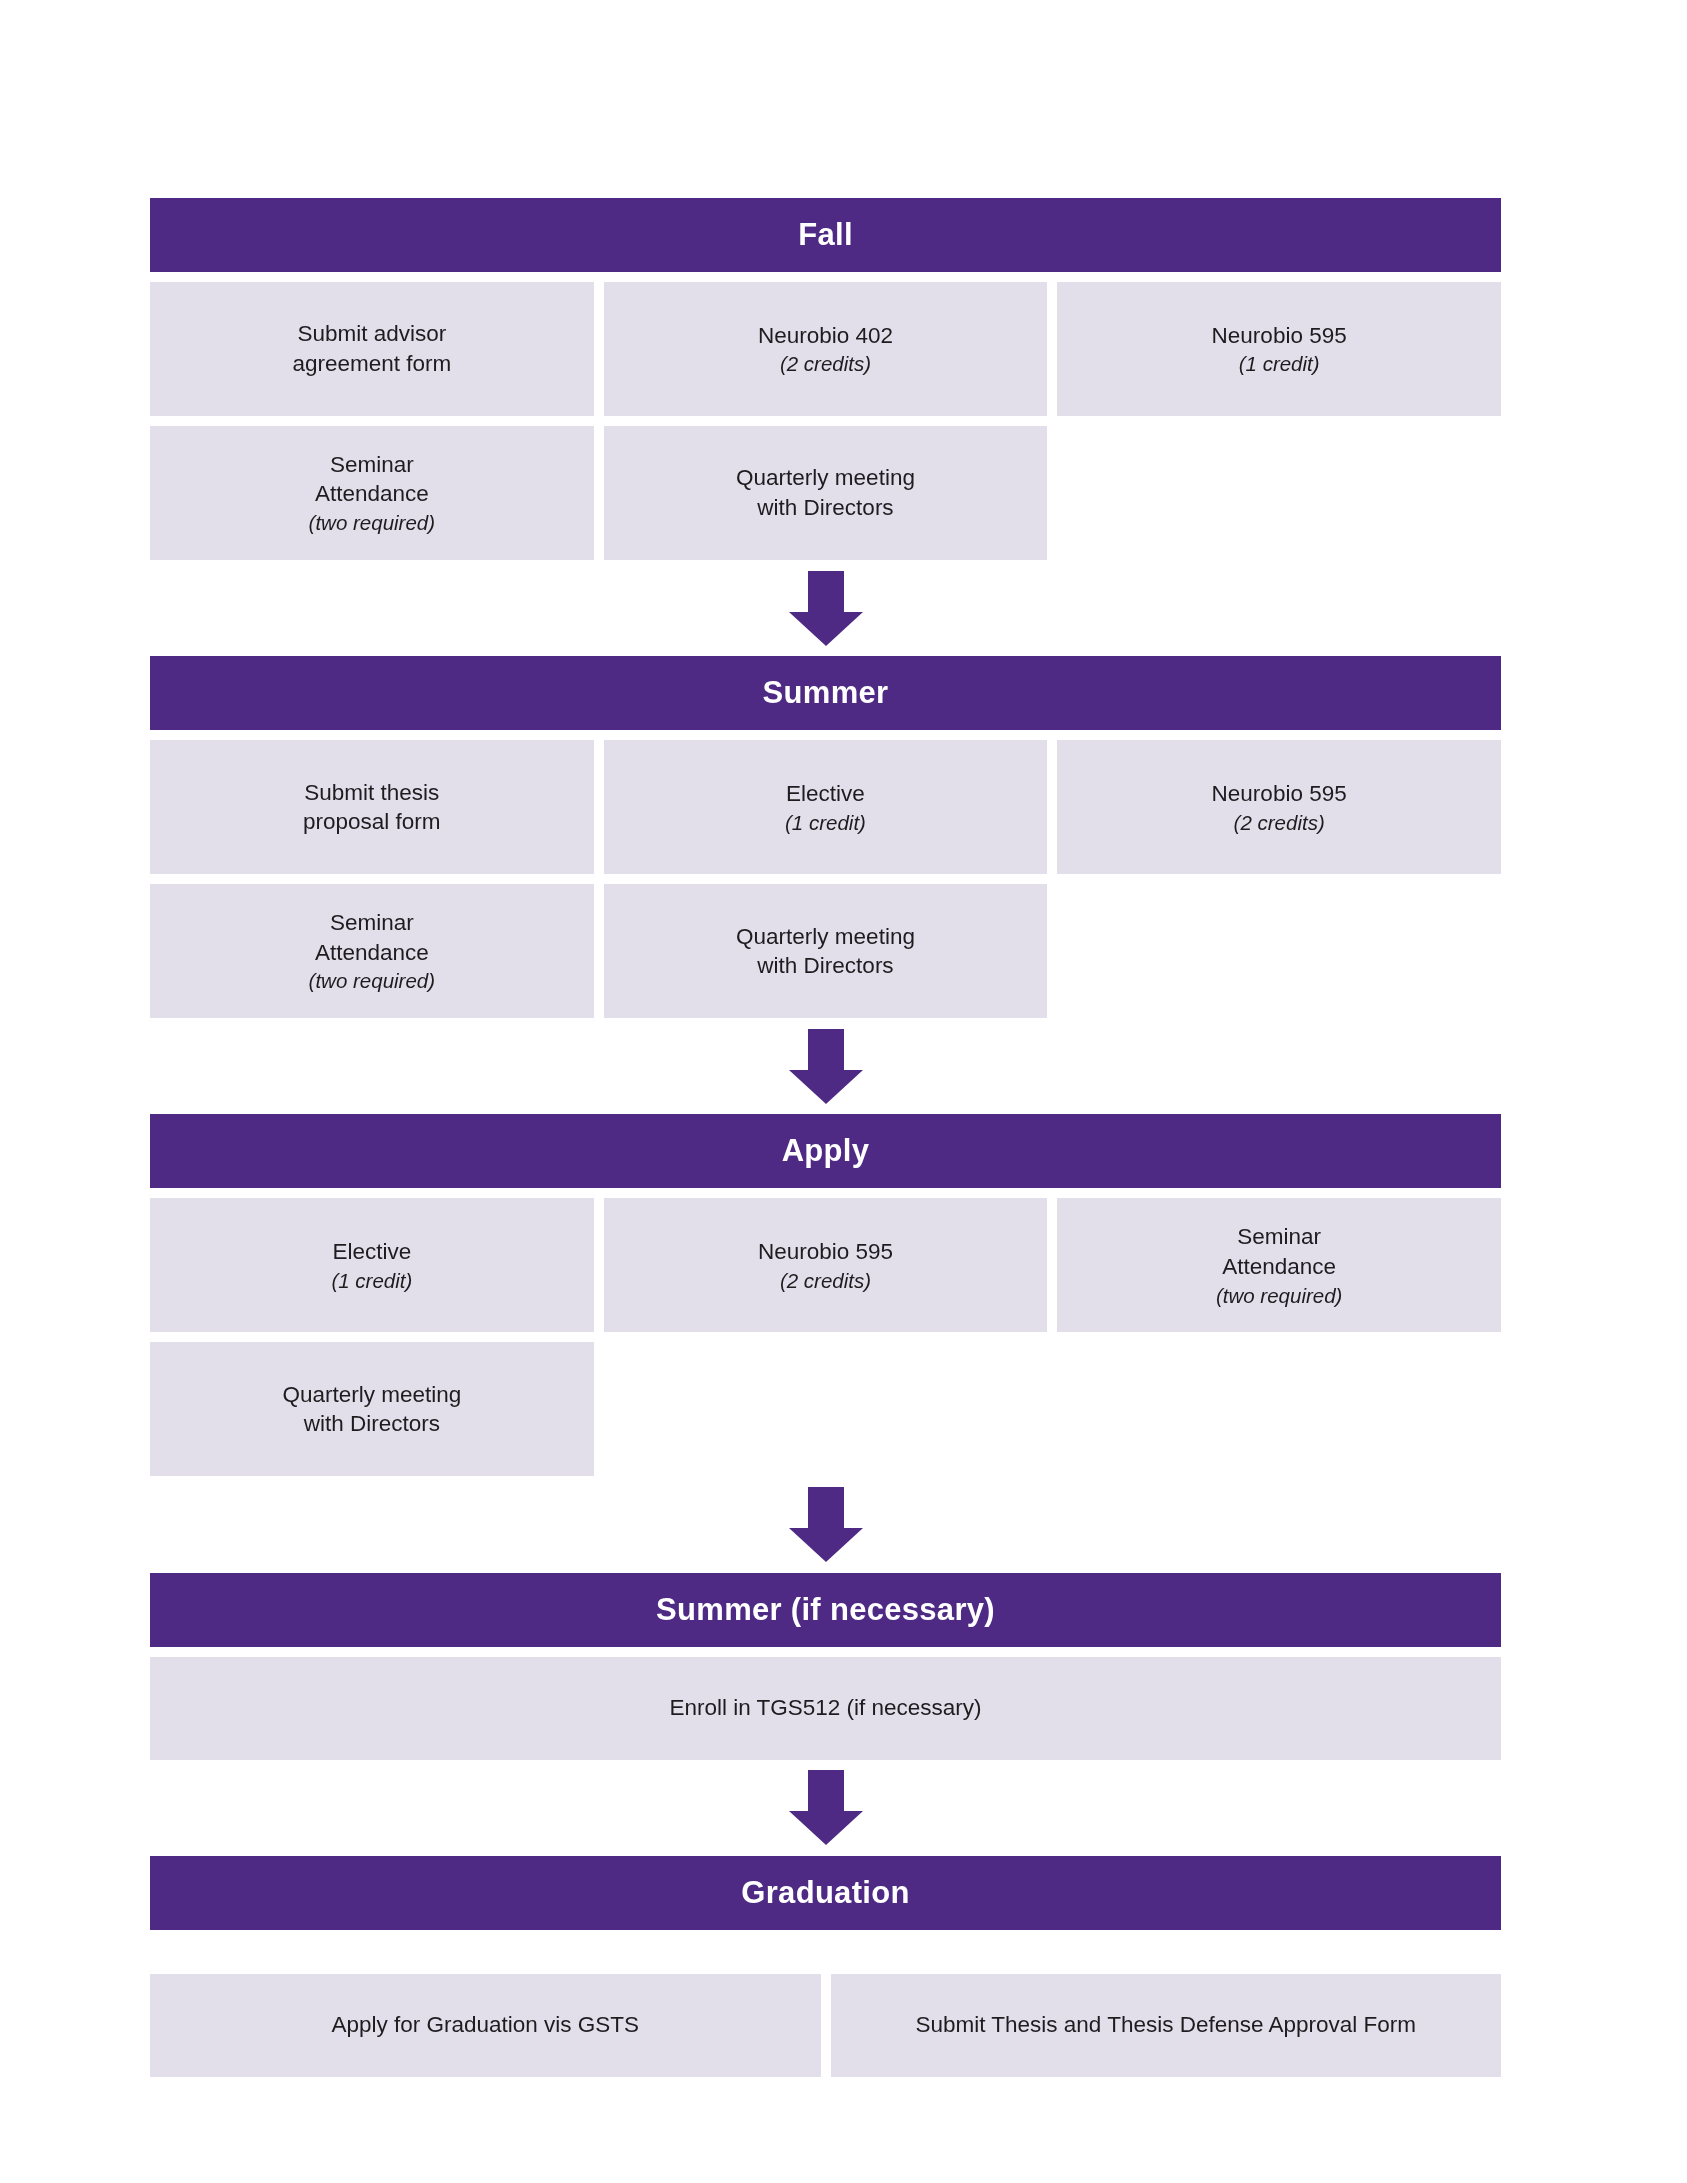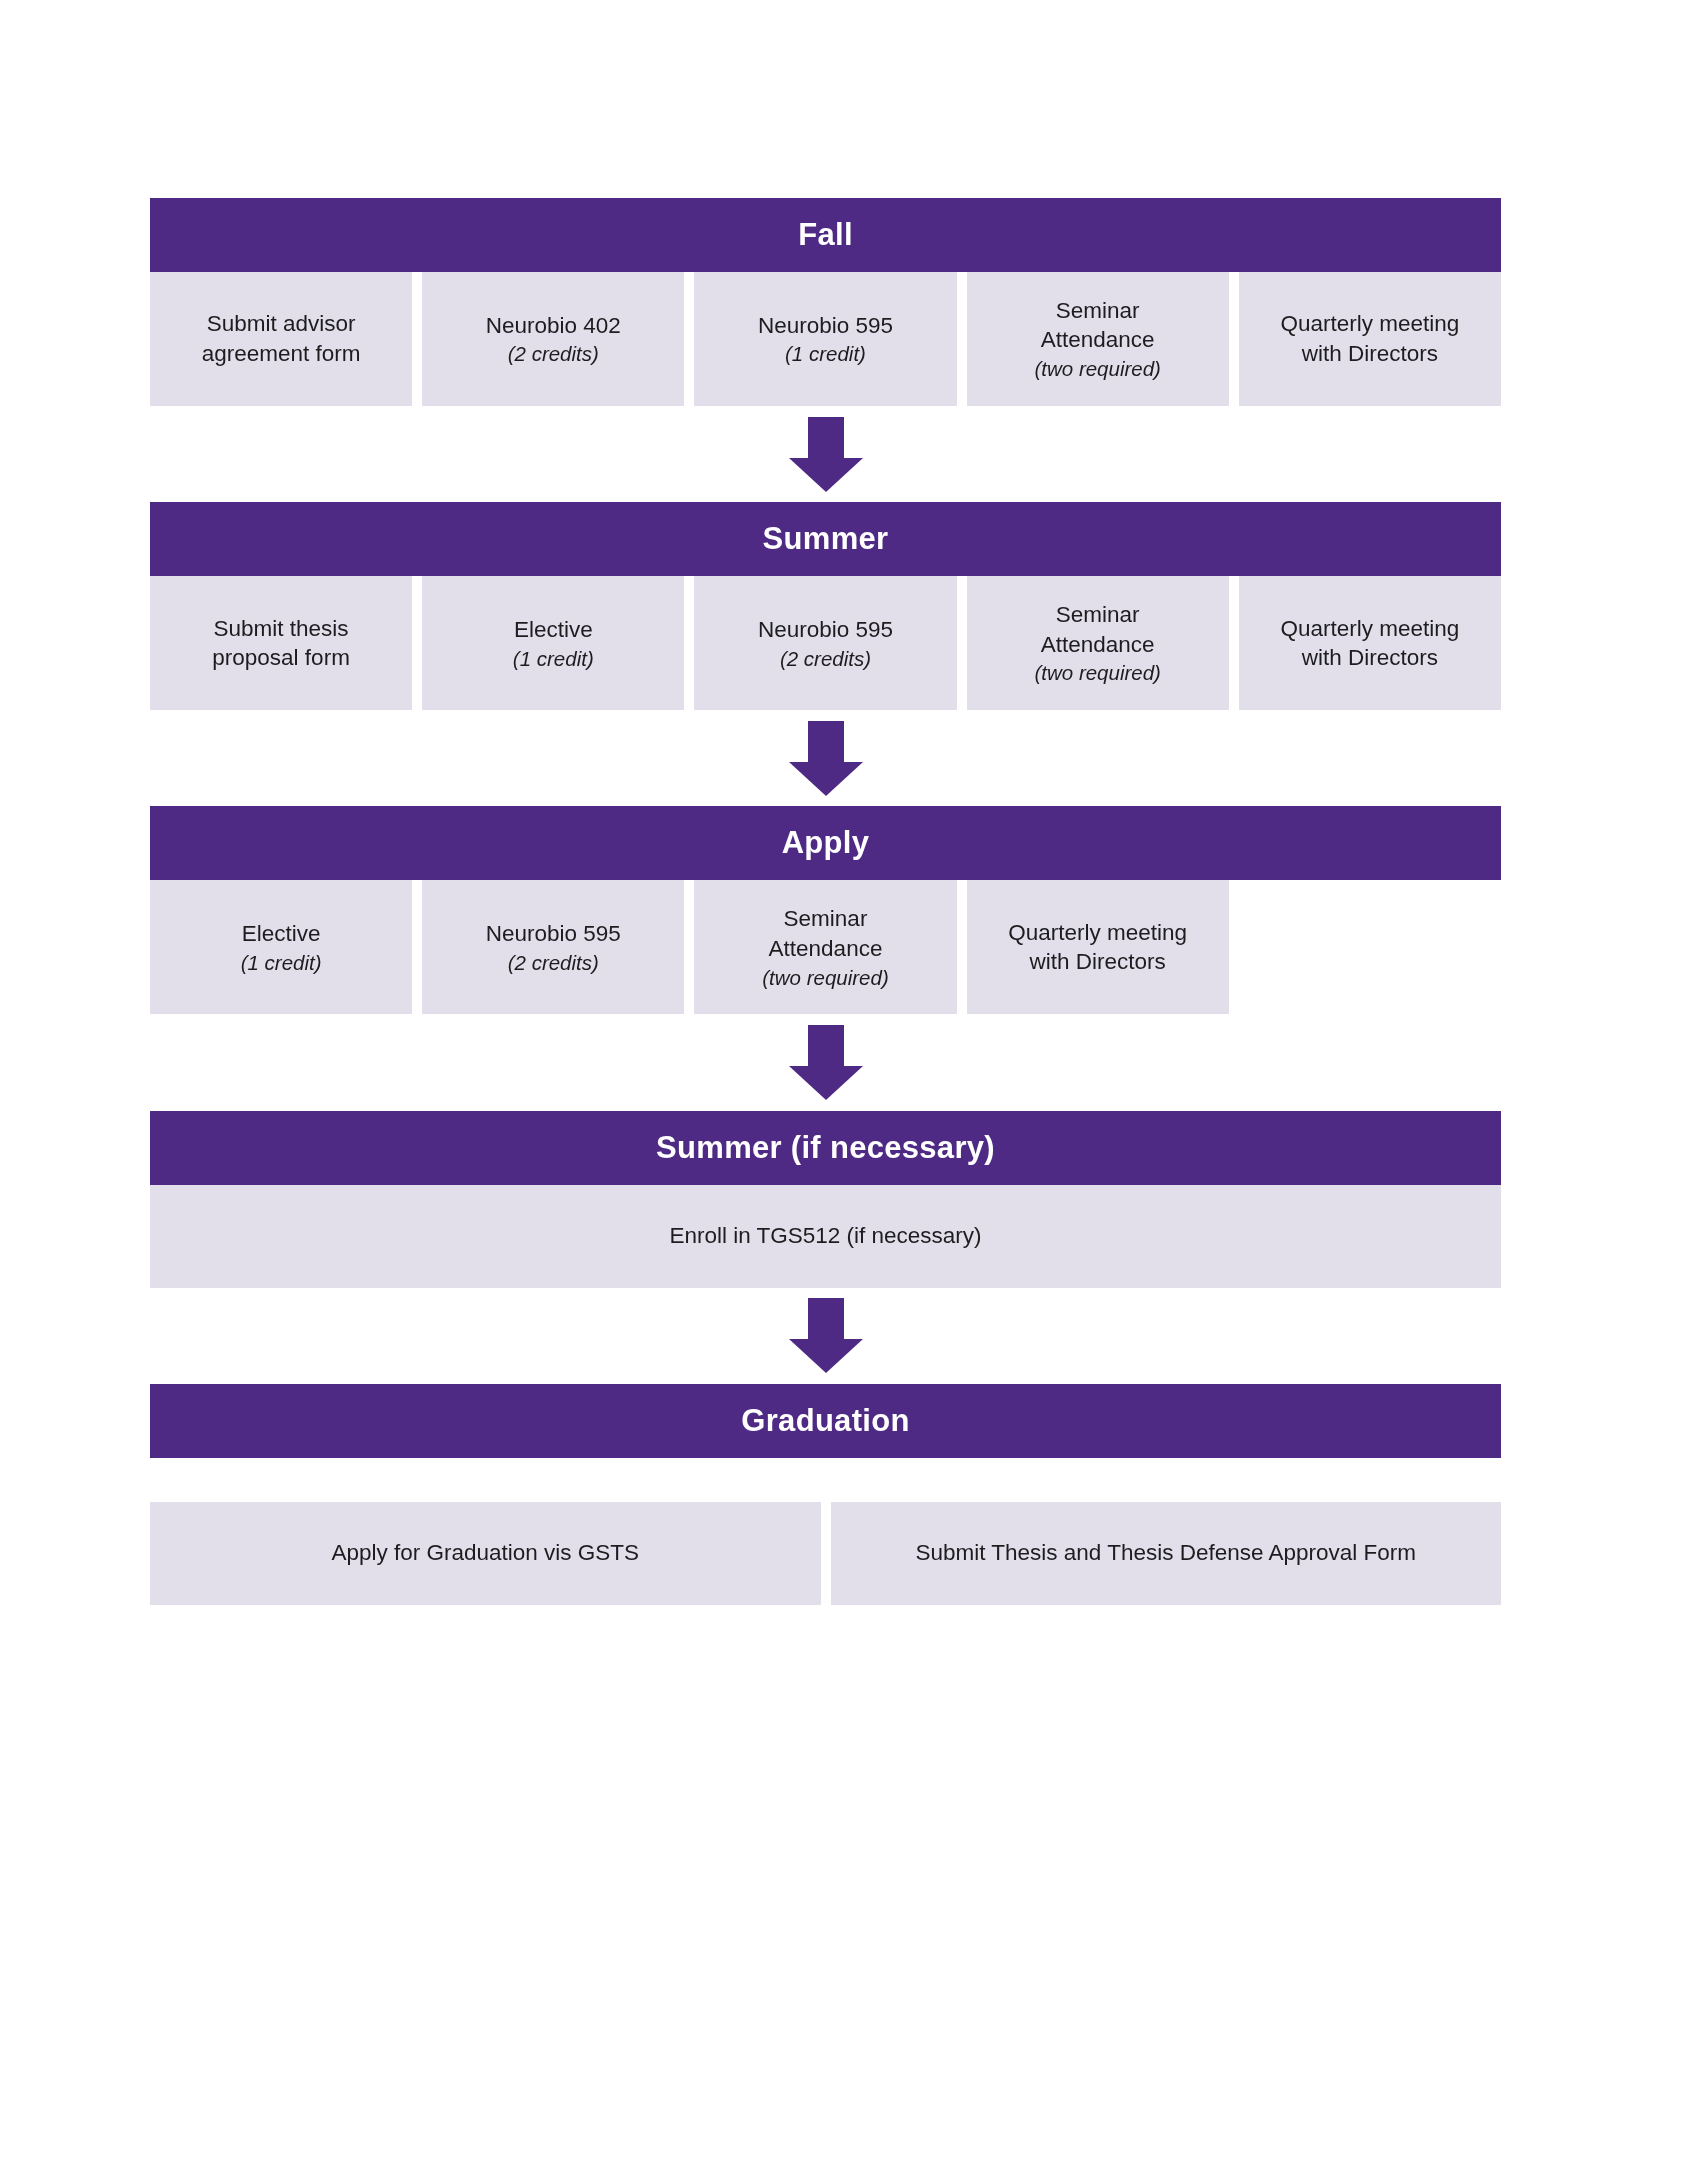--- a/index.html
+++ b/index.html
@@ -32,26 +32,27 @@
   .bar {
     height: 74px;
     background: var(--header-bg);
     color: var(--header-text);
     display: flex;
     align-items: center;
     justify-content: center;
     font-size: 31px;
     font-weight: 700;
     letter-spacing: 0.3px;
+    margin-bottom: 10px;
   }
   .row {
     display: grid;
     gap: 10px;
   }
-  .row-5 { grid-template-columns: repeat(5, 1fr); }
+  .row-5 { grid-template-columns: repeat(3, 1fr); }
   .row-2 { grid-template-columns: repeat(2, 1fr); margin-top: 44px; }
   .row-1 { grid-template-columns: 1fr; }
   .cell {
     background: var(--cell-bg);
     color: var(--cell-text);
     min-height: 134px;
     display: flex;
     flex-direction: column;
     align-items: center;
     justify-content: center;

